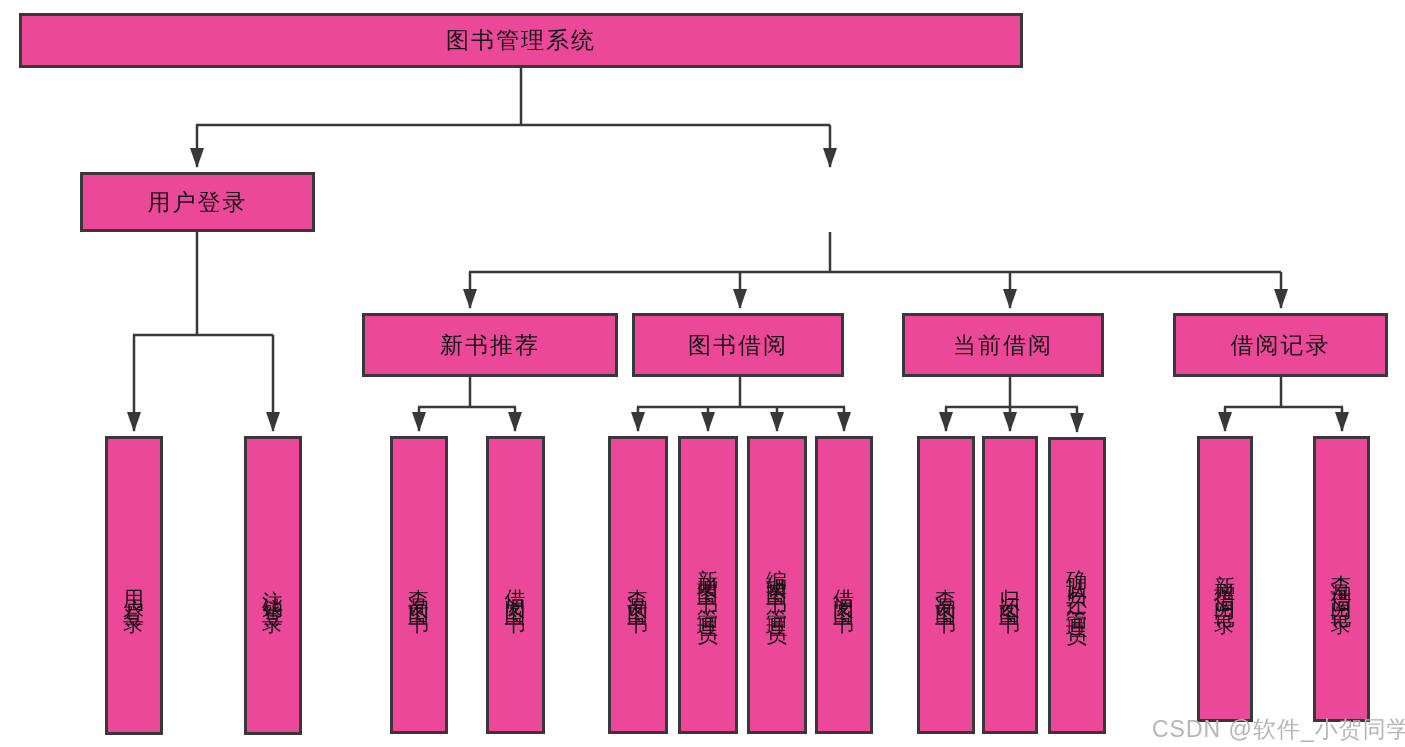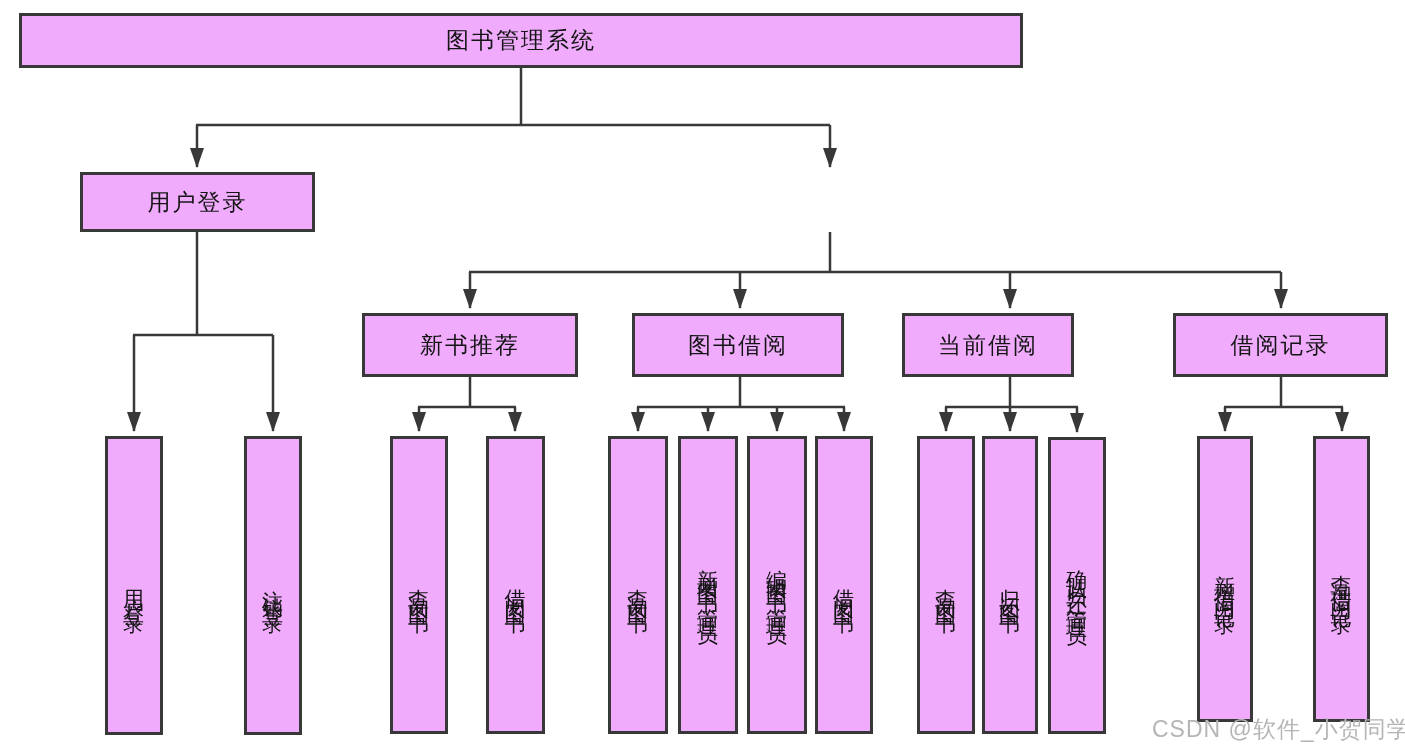--- a/index.html
+++ b/index.html
@@ -7,21 +7,21 @@
     position:relative;
     width:1405px;height:747px;
     background:#ffffff;
     overflow:hidden;
     font-family:"Liberation Sans", sans-serif;
   }
   #wires{position:absolute;left:0;top:0;width:1405px;height:747px;}
   .box{
     position:absolute;
     box-sizing:border-box;
-    background:#f0abfc;
+    background:#ec4899;
     border:3px solid #383838;
     color:#141414;
     display:flex;
     align-items:center;
     justify-content:center;
     text-align:center;
   }
   .hbox{
     font-size:23px;
     letter-spacing:2px;
@@ -97,23 +97,23 @@
       <line x1="1224" y1="407" x2="1343" y2="407"></line>
       <line x1="1225" y1="407" x2="1225" y2="431" marker-end="url(#arrow)"></line>
       <line x1="1342" y1="407" x2="1342" y2="431" marker-end="url(#arrow)"></line>
     </g>
   </svg>
 
   <div class="box hbox" style="left:19px;top:13px;width:1004px;height:55px;">图书管理系统</div>
 
   <div class="box hbox" style="left:80px;top:172px;width:235px;height:60px;">用户登录</div>
 
-  <div class="box hbox" style="left:362px;top:313px;width:216px;height:64px;">新书推荐</div>
+  <div class="box hbox" style="left:362px;top:313px;width:256px;height:64px;">新书推荐</div>
   <div class="box hbox" style="left:632px;top:313px;width:212px;height:64px;">图书借阅</div>
-  <div class="box hbox" style="left:902px;top:313px;width:172px;height:64px;">当前借阅</div>
+  <div class="box hbox" style="left:902px;top:313px;width:202px;height:64px;">当前借阅</div>
   <div class="box hbox" style="left:1173px;top:313px;width:215px;height:64px;">借阅记录</div>
 
   <div class="box vbox" style="left:105px;top:436px;width:58px;height:299px;">用户登录</div>
   <div class="box vbox" style="left:244px;top:436px;width:58px;height:299px;">注销登录</div>
 
   <div class="box vbox" style="left:390px;top:436px;width:58px;height:298px;">查询图书</div>
   <div class="box vbox" style="left:486px;top:436px;width:59px;height:298px;">借阅图书</div>
 
   <div class="box vbox" style="left:608px;top:436px;width:60px;height:298px;">查询图书</div>
   <div class="box vbox" style="left:678px;top:436px;width:60px;height:298px;">新增图书（管理员）</div>

